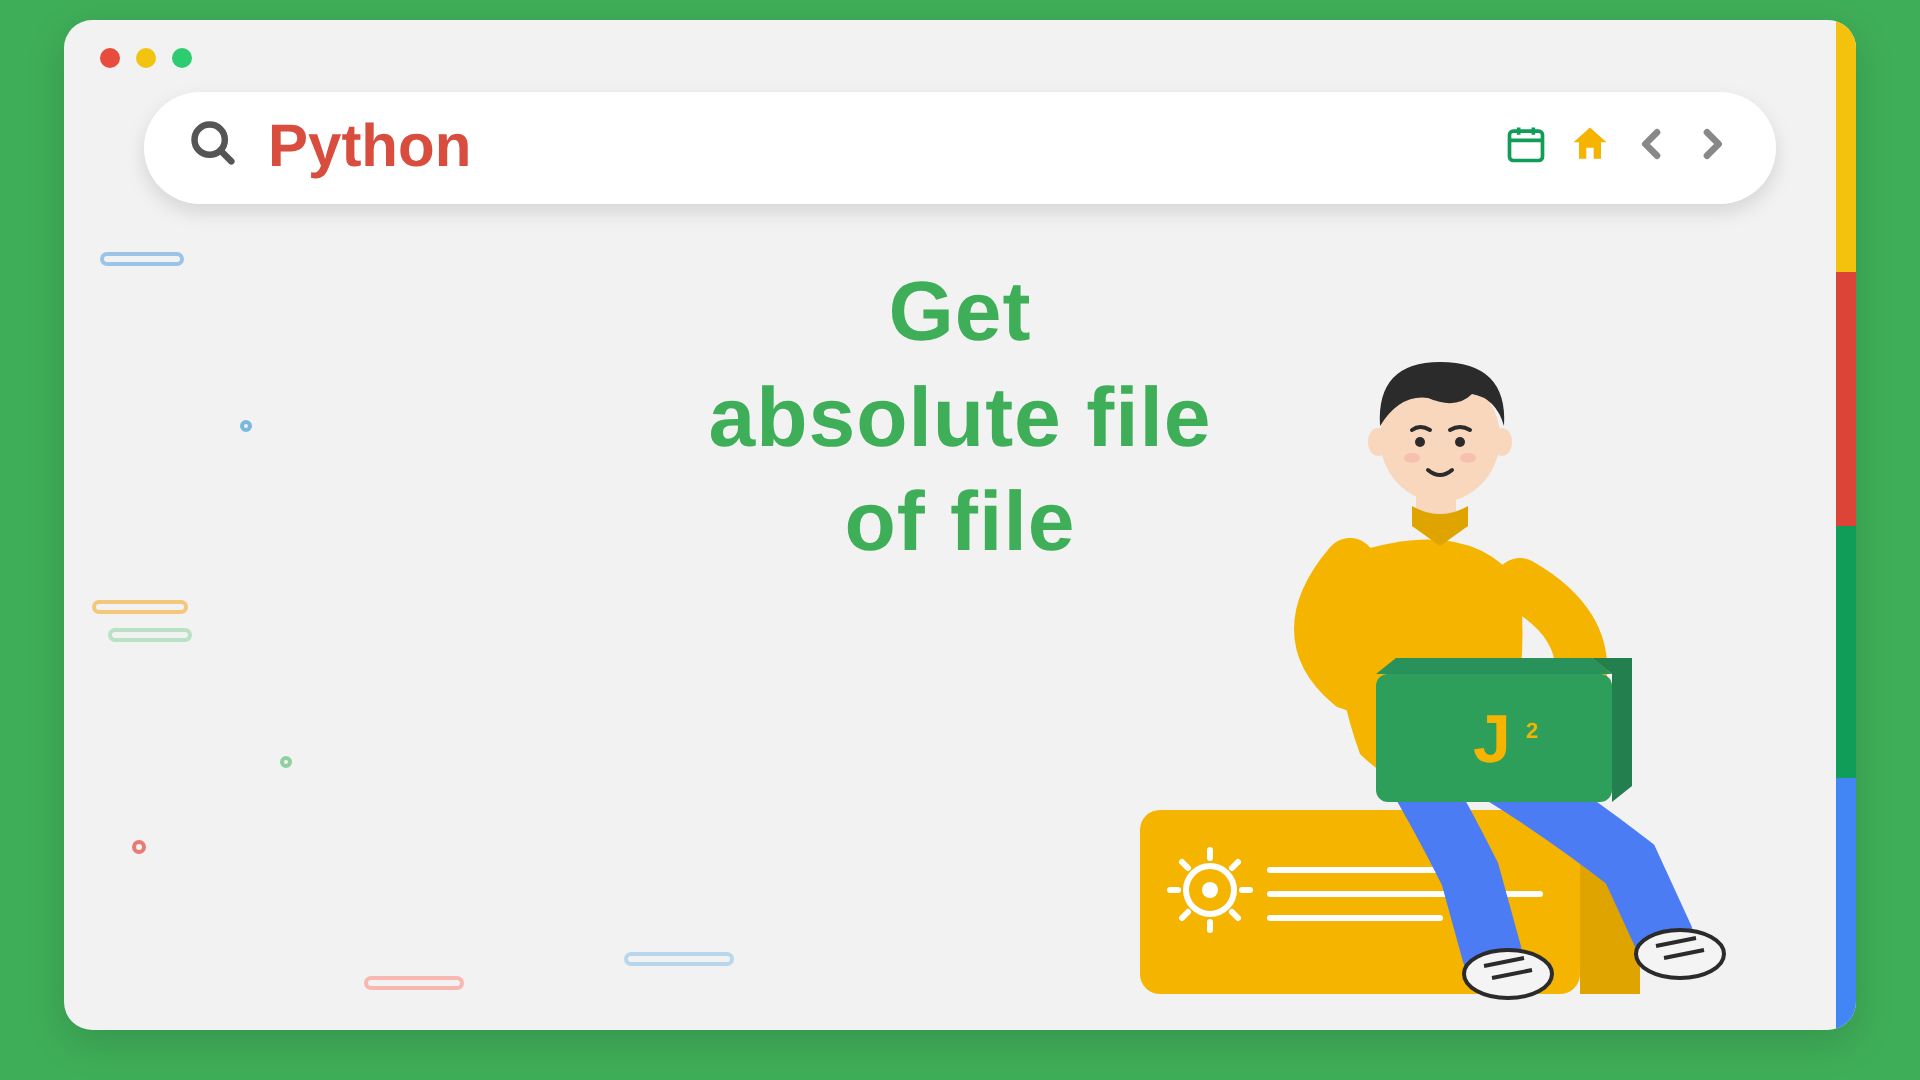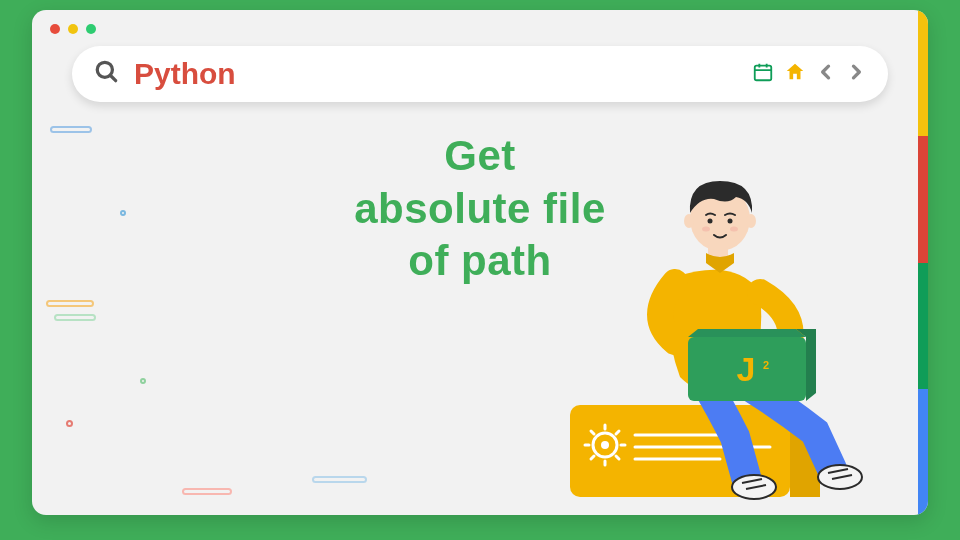--- a/index.html
+++ b/index.html
@@ -162,21 +162,21 @@
         <svg width="20" height="22" viewBox="0 0 24 24" fill="none" stroke="#888" stroke-width="4" stroke-linecap="round" stroke-linejoin="round">
           <polyline points="9 5 16 12 9 19"></polyline>
         </svg>
       </span>
     </div>
   </div>
 
   <div class="headline">
     <div>Get</div>
     <div>absolute file</div>
-    <div>of path</div>
+    <div>of file</div>
   </div>
 
   <div class="pill" style="left:18px; top:116px; width:42px; border-color:#9CC3E8;"></div>
   <div class="pill" style="left:14px; top:290px; width:48px; border-color:#F4C77A;"></div>
   <div class="pill" style="left:22px; top:304px; width:42px; border-color:#B7E2C4;"></div>
   <div class="pill" style="left:150px; top:478px; width:50px; border-color:#F8B7B0;"></div>
   <div class="pill" style="left:280px; top:466px; width:55px; border-color:#B9D7EC;"></div>
   <div class="circ" style="left:88px; top:200px; width:6px; height:6px; border-color:#7BB8E0;"></div>
   <div class="circ" style="left:34px; top:410px; width:7px; height:7px; border-color:#E67C73;"></div>
   <div class="circ" style="left:108px; top:368px; width:6px; height:6px; border-color:#8FD19E;"></div>

